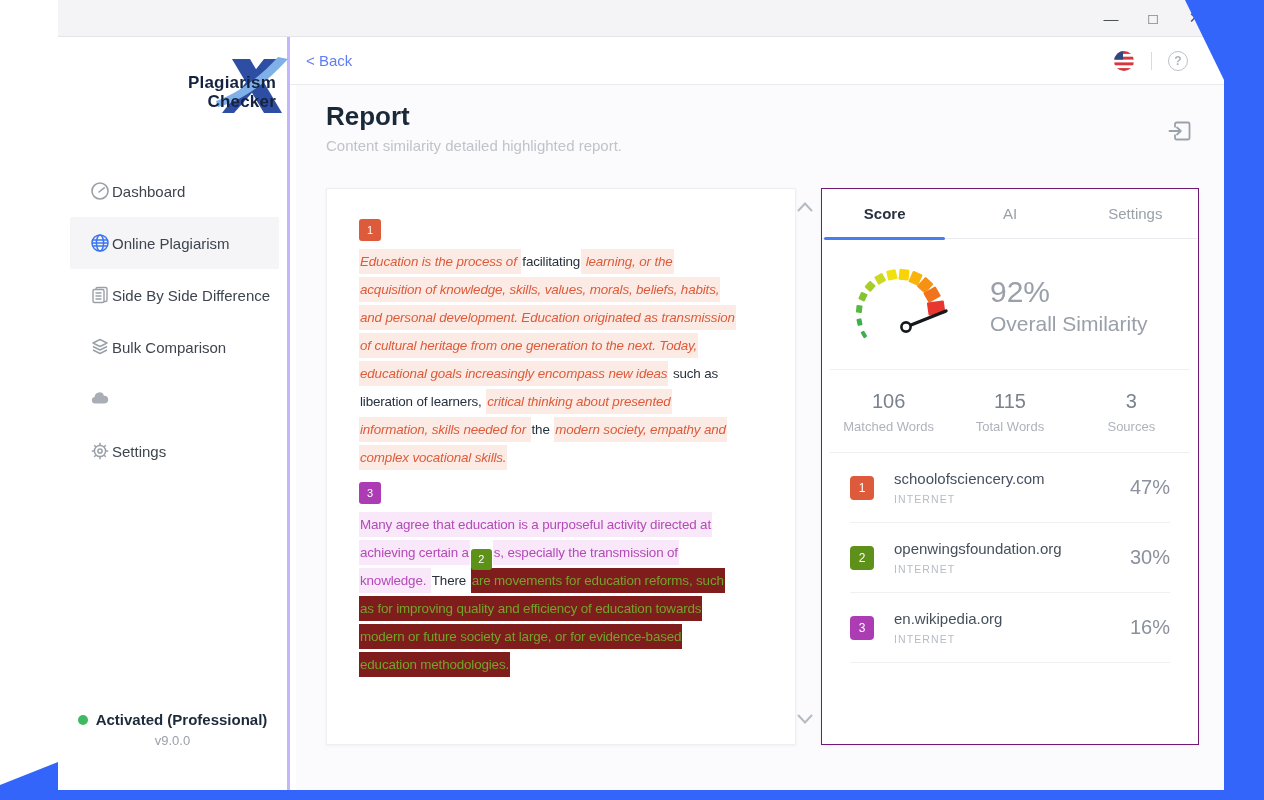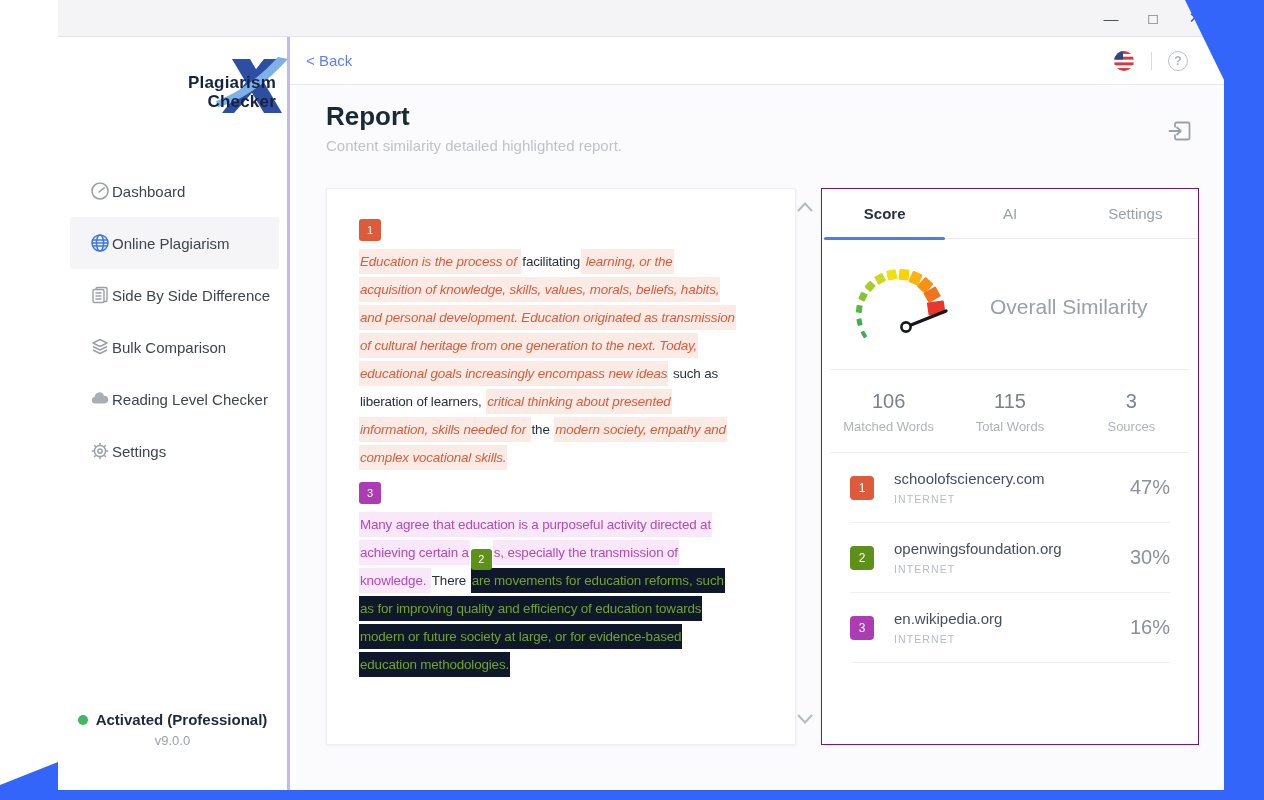--- a/index.html
+++ b/index.html
@@ -44,21 +44,21 @@
   .export-btn { position:absolute; left:871px; top:32px; cursor:pointer; }
 
   
   .doc-card { position:absolute; left:30px; top:103px; width:470px; height:557px; background:#ffffff; border:1px solid #efeff2; box-shadow:0 1px 3px rgba(25,30,50,0.05); padding:30px 8px 0 32px; overflow:hidden; }
   .para-badge { width:22px; height:22px; border-radius:3px; color:#fff; font-size:11px; display:flex; align-items:center; justify-content:center; margin-bottom:7px; cursor:pointer; }
   .doc-para + .doc-para { margin-top:10px; }
   .doc-line { height:28px; line-height:28px; white-space:nowrap; font-size:13.4px; letter-spacing:-0.15px; }
   .doc-line span { padding:5px 1px; }
   .hl-red    { color:#dd5b3b; background:#fcebe4;font-style:italic; }
   .hl-purple { color:#b44ab8; background:#f8e8f9; }
-  .hl-green  { color:#72a32c; background:#0f172a; }
+  .hl-green  { color:#72a32c; background:#7f1d1d; }
   .hl-plain  { color:#26303c; background:transparent; }
   .inline-badge { display:inline-flex; width:21px; height:21px; border-radius:3px; background:#5d9119; color:#fff; font-size:11px; align-items:center; justify-content:center; vertical-align:middle; transform:translateY(6px); margin:0 1px; padding:0 !important; cursor:pointer; }
 
   
   .scroll-up   { position:absolute; left:500px; top:116px; cursor:pointer; }
   .scroll-down { position:absolute; left:500px; top:628px; cursor:pointer; }
 
   
   .score-card { position:absolute; left:525px; top:103px; width:378px; height:557px; background:#ffffff; border:1px solid #701a75; box-shadow:0 1px 3px rgba(25,30,50,0.05); }
   .tabs { display:flex; height:50px; border-bottom:1px solid #eaebee; }
@@ -139,21 +139,20 @@
           <path d="M10 2.5 L17 6 L10 9.5 L3 6 Z"></path>
           <path d="M3 9.5 L10 13 L17 9.5"></path>
           <path d="M3 13 L10 16.5 L17 13"></path>
         </svg>
         <span>Bulk Comparison</span>
       </div>
       <div class="nav-item">
         <svg class="nav-icon" viewBox="0 0 20 20">
           <path d="M5 14.5 a3.3 3.3 0 0 1 -0.4 -6.55 A4.8 4.8 0 0 1 14 6.8 a3.5 3.5 0 0 1 0.6 7.7 Z" fill="#a9aeb6"></path>
         </svg>
-        <span>Reading Level Checker</span>
       </div>
       <div class="nav-item">
         <svg class="nav-icon" viewBox="0 0 20 20" fill="none" stroke="#9aa0a8" stroke-width="1.5">
           <circle cx="10" cy="10" r="5.6"></circle>
           <circle cx="10" cy="10" r="2.1"></circle>
           <path d="M10 1.8 V4 M10 16 V18.2 M1.8 10 H4 M16 10 H18.2 M4.2 4.2 L5.8 5.8 M14.2 14.2 L15.8 15.8 M15.8 4.2 L14.2 5.8 M5.8 14.2 L4.2 15.8"></path>
         </svg>
         <span>Settings</span>
       </div>
     </nav>
@@ -247,20 +246,21 @@
             <rect x="87" y="53" width="11" height="10" rx="1" fill="#f8d407" transform="rotate(276 54 58)"></rect>
             <rect x="86" y="52.8" width="12" height="10.5" rx="1" fill="#f8b30d" transform="rotate(294 54 58)"></rect>
             <rect x="85" y="52.6" width="13" height="11" rx="1" fill="#f59214" transform="rotate(312 54 58)"></rect>
             <rect x="84" y="52.4" width="14" height="11.5" rx="1" fill="#f2731d" transform="rotate(330 54 58)"></rect>
             <rect x="82" y="51.5" width="17" height="13" rx="1" fill="#e7372f" transform="rotate(352 54 58)"></rect>
           </g>
           <line x1="60" y1="72" x2="100" y2="56" stroke="#15181c" stroke-width="3.4" stroke-linecap="round"></line>
           <circle cx="60" cy="72" r="4.6" fill="#ffffff" stroke="#15181c" stroke-width="2.6"></circle>
         </svg>
         <div>
+          <div class="gauge-value">92%</div>
           <div class="gauge-label">Overall Similarity</div>
         </div>
       </div>
 
       <div class="panel-divider" style="margin-top:14px"></div>
 
       <div class="stats-row">
         <div class="stat">
           <div class="stat-value">106</div>
           <div class="stat-label">Matched Words</div>

